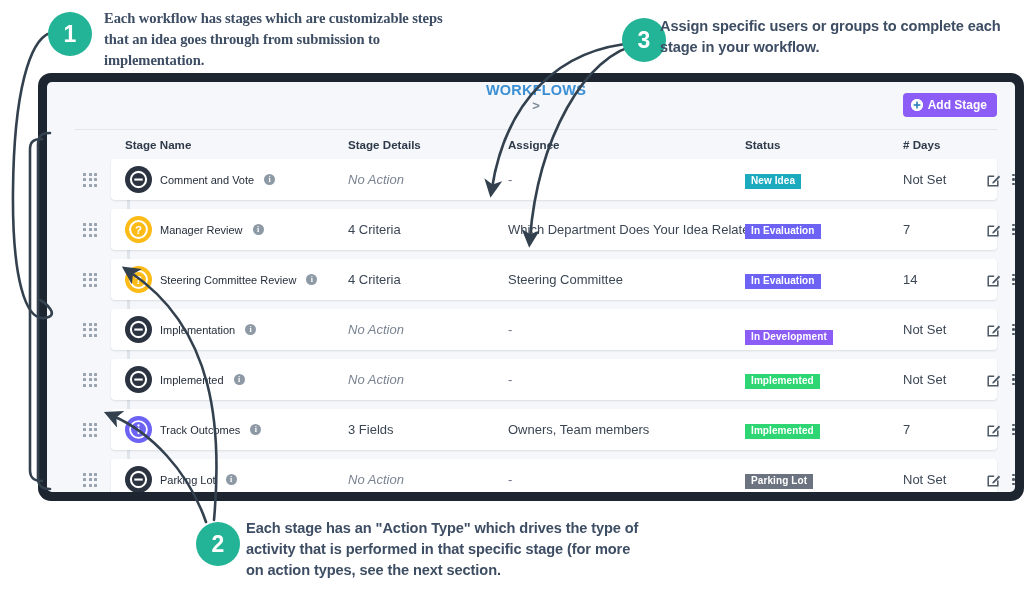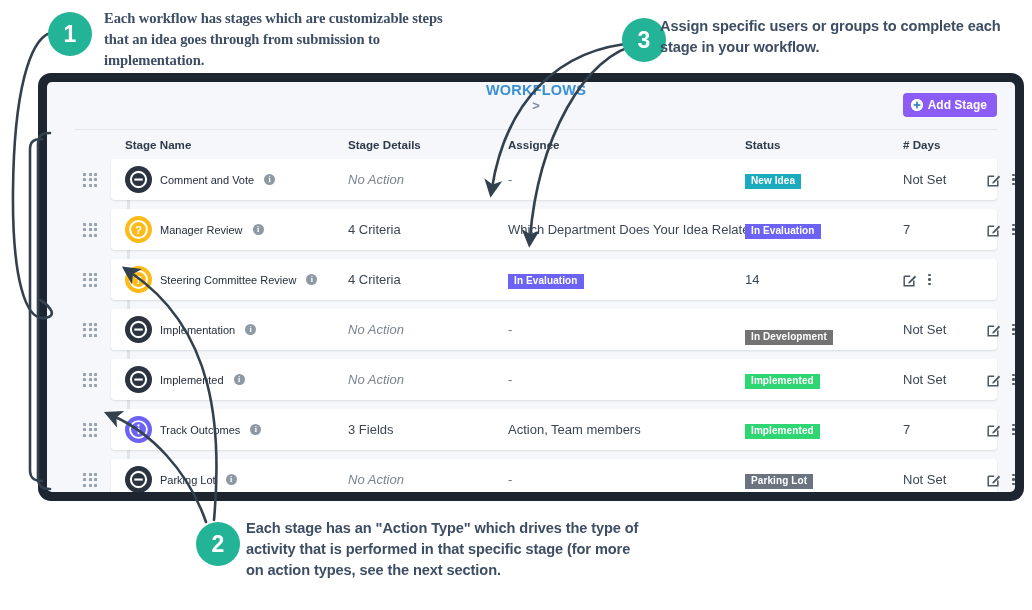--- a/index.html
+++ b/index.html
@@ -444,20 +444,23 @@
                   <span class="stage-icon" style="background: rgb(253, 187, 24);">
                     <svg width="27" height="27" viewBox="0 0 27 27">
                       <circle cx="13.5" cy="13.5" r="8.4" fill="none" stroke="#fff" stroke-width="2"></circle>
                       <text x="13.5" y="18.1" font-family="Liberation Sans, sans-serif" font-size="11.5" font-weight="bold" fill="#fff" text-anchor="middle">?</text>
                     </svg>
                   </span>
                   <span class="stage-name">Steering Committee Review</span>
                   <span class="info-icon">i</span>
                 </div>
                 <div class="cell">4 Criteria</div>
+                <div class="cell assignee-wrap">
+                  <span>Steering Committee</span>
+                </div>
                 <div><span class="badge" style="background: rgb(108, 99, 245);">In Evaluation</span></div>
                 <div class="cell">14</div>
                 <div class="actions">
                   <span class="icon-btn">
                     <svg width="14" height="14" viewBox="0 0 14 14">
                       <path d="M1.2,3.2 L1.2,12.8 L10.8,12.8 L10.8,7.6" fill="none" stroke="#4c5764" stroke-width="1.5"></path>
                       <path d="M1.2,3.2 L7.2,3.2" fill="none" stroke="#4c5764" stroke-width="1.5"></path>
                       <path d="M5.6,8.9 L11.9,2.6 L13.2,3.9 L6.9,10.2 L5.2,10.6 Z" fill="#4c5764"></path>
                     </svg>
                   </span>
@@ -492,21 +495,21 @@
                       <rect x="9.3" y="12.5" width="8.4" height="2.1" fill="#fff"></rect>
                     </svg>
                   </span>
                   <span class="stage-name">Implementation</span>
                   <span class="info-icon">i</span>
                 </div>
                 <div class="cell noaction">No Action</div>
                 <div class="cell assignee-wrap dash">
                   <span>-</span>
                 </div>
-                <div><span class="badge" style="background: #737373; margin-top: 16px;">In Development</span></div>
+                <div><span class="badge" style="background: #8b5cf6; margin-top: 16px;">In Development</span></div>
                 <div class="cell">Not Set</div>
                 <div class="actions">
                   <span class="icon-btn">
                     <svg width="14" height="14" viewBox="0 0 14 14">
                       <path d="M1.2,3.2 L1.2,12.8 L10.8,12.8 L10.8,7.6" fill="none" stroke="#4c5764" stroke-width="1.5"></path>
                       <path d="M1.2,3.2 L7.2,3.2" fill="none" stroke="#4c5764" stroke-width="1.5"></path>
                       <path d="M5.6,8.9 L11.9,2.6 L13.2,3.9 L6.9,10.2 L5.2,10.6 Z" fill="#4c5764"></path>
                     </svg>
                   </span>
                   <span class="icon-btn kebab">
@@ -587,21 +590,21 @@
                       <circle cx="13.5" cy="13.5" r="8.4" fill="none" stroke="#fff" stroke-width="1.8"></circle>
                       <circle cx="13.5" cy="9.5" r="1.15" fill="#fff"></circle>
                       <rect x="12.6" y="11.8" width="1.9" height="6.3" fill="#fff"></rect>
                     </svg>
                   </span>
                   <span class="stage-name">Track Outcomes</span>
                   <span class="info-icon">i</span>
                 </div>
                 <div class="cell">3 Fields</div>
                 <div class="cell assignee-wrap">
-                  <span>Action, Team members</span>
+                  <span>Owners, Team members</span>
                 </div>
                 <div><span class="badge" style="background: rgb(46, 213, 115);">Implemented</span></div>
                 <div class="cell">7</div>
                 <div class="actions">
                   <span class="icon-btn">
                     <svg width="14" height="14" viewBox="0 0 14 14">
                       <path d="M1.2,3.2 L1.2,12.8 L10.8,12.8 L10.8,7.6" fill="none" stroke="#4c5764" stroke-width="1.5"></path>
                       <path d="M1.2,3.2 L7.2,3.2" fill="none" stroke="#4c5764" stroke-width="1.5"></path>
                       <path d="M5.6,8.9 L11.9,2.6 L13.2,3.9 L6.9,10.2 L5.2,10.6 Z" fill="#4c5764"></path>
                     </svg>

